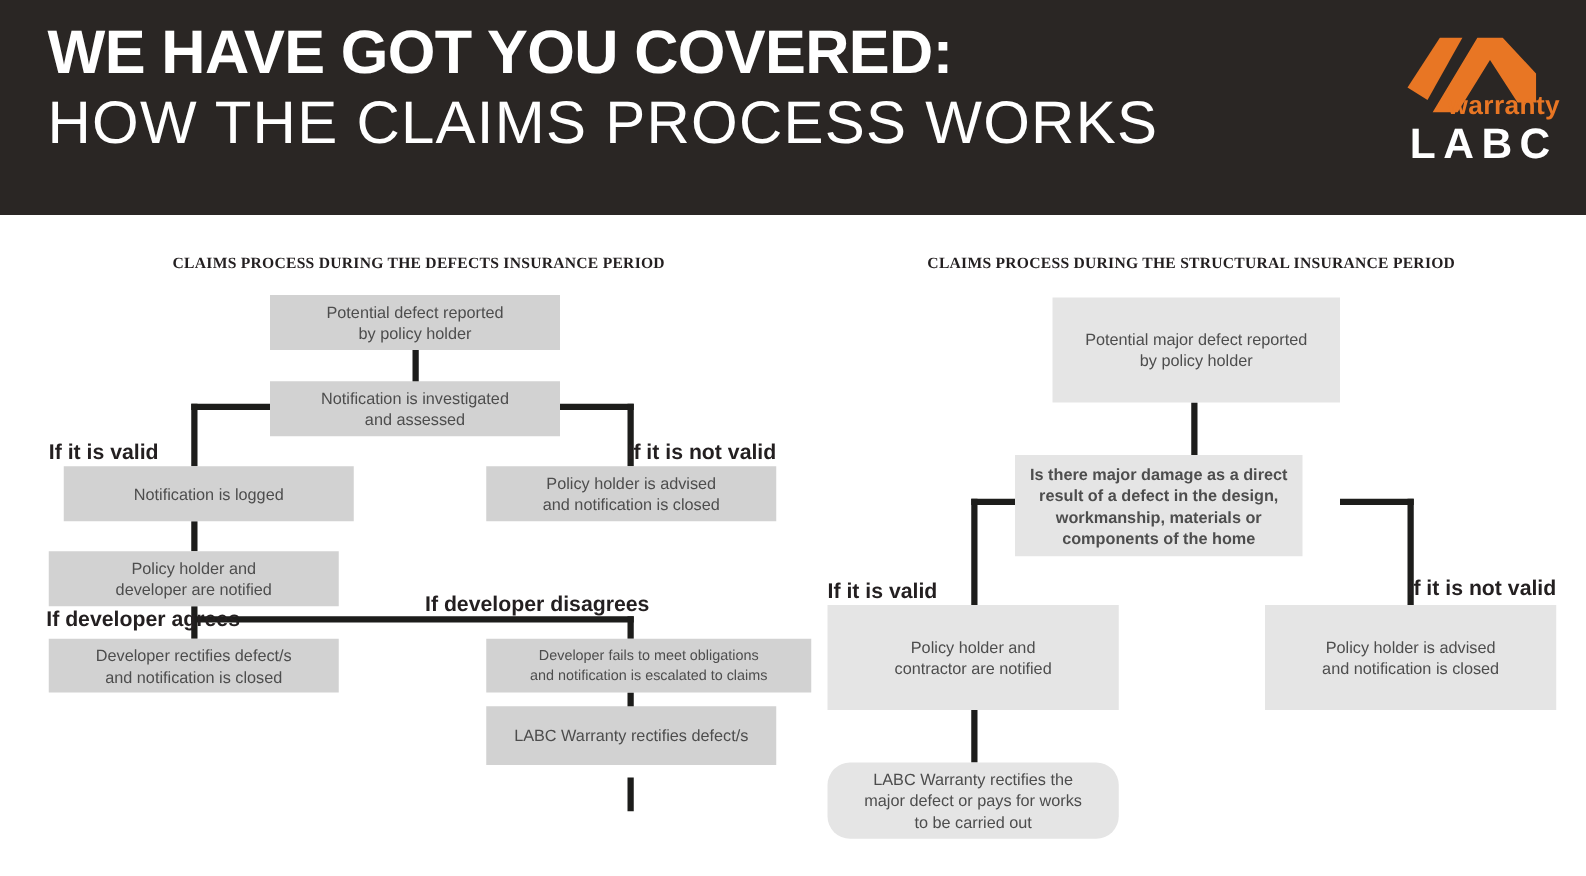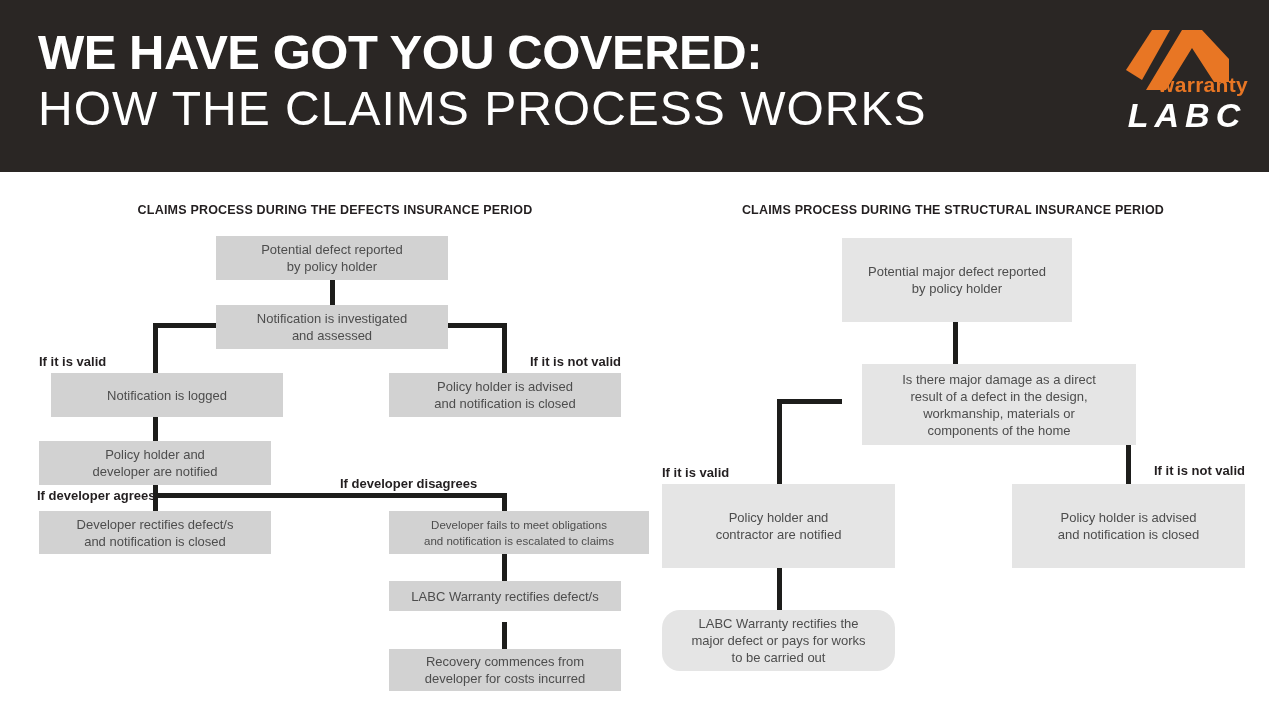--- a/index.html
+++ b/index.html
@@ -7,60 +7,60 @@
     width:1269px;height:701px;background:#ffffff;overflow:hidden;
     font-family:"Liberation Sans","DejaVu Sans",sans-serif;
   }
   .page{position:relative;width:1269px;height:701px;}
 
   
   .hero{
     position:absolute;left:0;top:0;width:1269px;height:172px;
     background:#2a2624;color:#ffffff;
   }
-  .hero-titles{position:absolute;left:38px;top:26px;}
+  .hero-titles{position:absolute;left:38px;top:16px;}
   .hero-title1{
     margin:0;font-size:49px;font-weight:800;letter-spacing:-0.5px;
     line-height:52px;white-space:nowrap;
   }
   .hero-title2{
     margin:6px 0 0 0;font-size:48px;font-weight:300;letter-spacing:1px;
     line-height:50px;white-space:nowrap;
   }
   
   .logo{position:absolute;left:1120px;top:30px;width:128px;}
   .logo-mark{display:block;margin-left:2px;}
   .logo-warranty{
     margin-top:-16px;text-align:right;color:#e87624;
     font-size:21px;font-weight:bold;letter-spacing:0.3px;line-height:22px;
   }
   .logo-labc{
     margin-top:2px;text-align:center;color:#ffffff;
     font-size:34px;font-weight:bold;letter-spacing:6px;line-height:34px;
     margin-right:-6px;
-    font-style:italic;
   }
 
   
   .ctitle{
     position:absolute;margin:0;text-align:center;
     font-size:12.5px;font-weight:bold;color:#231f20;letter-spacing:0.2px;
     white-space:nowrap;
+    font-family:Liberation Serif, serif;
   }
   .box{
     position:absolute;display:flex;align-items:center;justify-content:center;
     text-align:center;white-space:pre-line;
     font-size:13px;line-height:17px;color:#4d4d4d;
   }
   .box.gray{background:#d2d2d2;}
   .box.peach{background:#e5e5e5;}
   .box.small{font-size:11.5px;line-height:16px;}
   .conn{position:absolute;background:#1d1d1b;}
   .blabel{
-    position:absolute;font-size:13px;font-weight:bold;color:#231f20;
+    position:absolute;font-size:17px;font-weight:bold;color:#231f20;
     white-space:nowrap;line-height:14px;
   }
   .blabel.right{text-align:left;}
 </style>
 </head>
 <body>
 
 <div class="page">
 
   <header class="hero">
@@ -103,39 +103,37 @@
 and assessed</div>
   <div class="box gray" style="left:39px;top:373px;width:232px;height:44px;margin-left:12px;">Notification is logged</div>
   <div class="box gray" style="left:389px;top:373px;width:232px;height:44px;">Policy holder is advised
 and notification is closed</div>
   <div class="box gray" style="left:39px;top:441px;width:232px;height:44px;">Policy holder and
 developer are notified</div>
   <div class="box gray" style="left:39px;top:511px;width:232px;height:43px;">Developer rectifies defect/s
 and notification is closed</div>
   <div class="box gray small" style="left:389px;top:511px;width:260px;height:43px;">Developer fails to meet obligations
 and notification is escalated to claims</div>
-  <div class="box gray" style="left:389px;top:581px;width:232px;height:30px;text-align:right;">LABC Warranty rectifies defect/s</div>
-  <div class="box gray" style="left:389px;top:649px;width:232px;height:42px;">Recovery commences from
-developer for costs incurred</div>
+  <div class="box gray" style="left:389px;top:565px;width:232px;height:47px;text-align:right;">LABC Warranty rectifies defect/s</div>
 
   <h3 class="ctitle" style="left:718px;top:203px;width:470px;">CLAIMS PROCESS DURING THE STRUCTURAL INSURANCE PERIOD</h3>
 
   <div class="conn" style="left:953px;top:322px;width:5px;height:42px;"></div>
   <div class="conn" style="left:777px;top:399px;width:65px;height:5px;"></div>
   <div class="conn" style="left:777px;top:399px;width:5px;height:85px;"></div>
   <div class="conn" style="left:1072px;top:399px;width:59px;height:5px;"></div>
   <div class="conn" style="left:1126px;top:399px;width:5px;height:85px;"></div>
   <div class="conn" style="left:777px;top:568px;width:5px;height:42px;"></div>
 
   <div class="blabel" style="left:662px;top:466px;">If it is valid</div>
   <div class="blabel right" style="right:24px;top:464px;">If it is not valid</div>
 
   <div class="box peach" style="left:842px;top:238px;width:230px;height:84px;">Potential major defect reported
 by policy holder</div>
-  <div class="box peach" style="left:862px;top:364px;width:274px;height:81px;">Is there major damage as a direct
+  <div class="box peach" style="left:812px;top:364px;width:230px;height:81px;font-weight:bold;">Is there major damage as a direct
 result of a defect in the design,
 workmanship, materials or
 components of the home</div>
   <div class="box peach" style="left:662px;top:484px;width:233px;height:84px;">Policy holder and
 contractor are notified</div>
   <div class="box peach" style="left:1012px;top:484px;width:233px;height:84px;">Policy holder is advised
 and notification is closed</div>
   <div class="box peach" style="left:662px;top:610px;width:233px;height:61px;border-radius:18px;">LABC Warranty rectifies the
 major defect or pays for works
 to be carried out</div>

